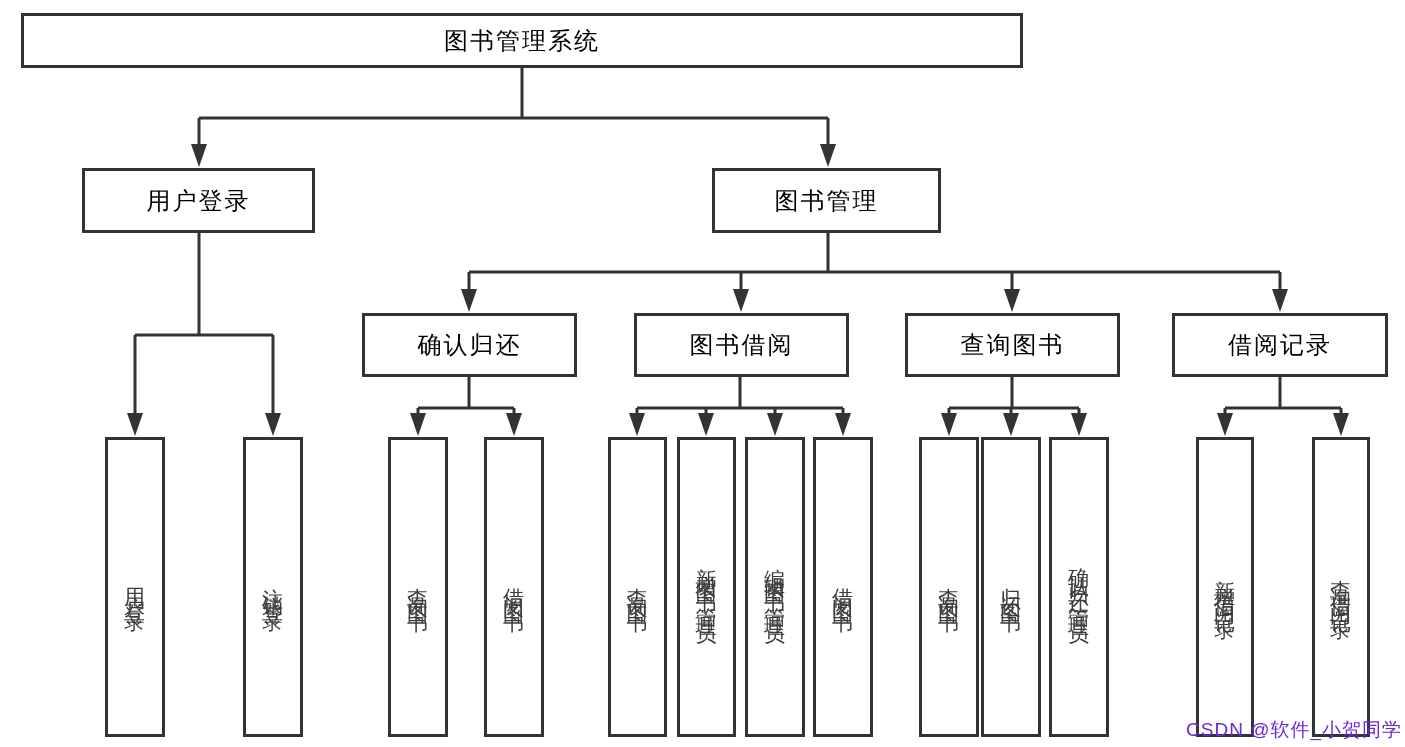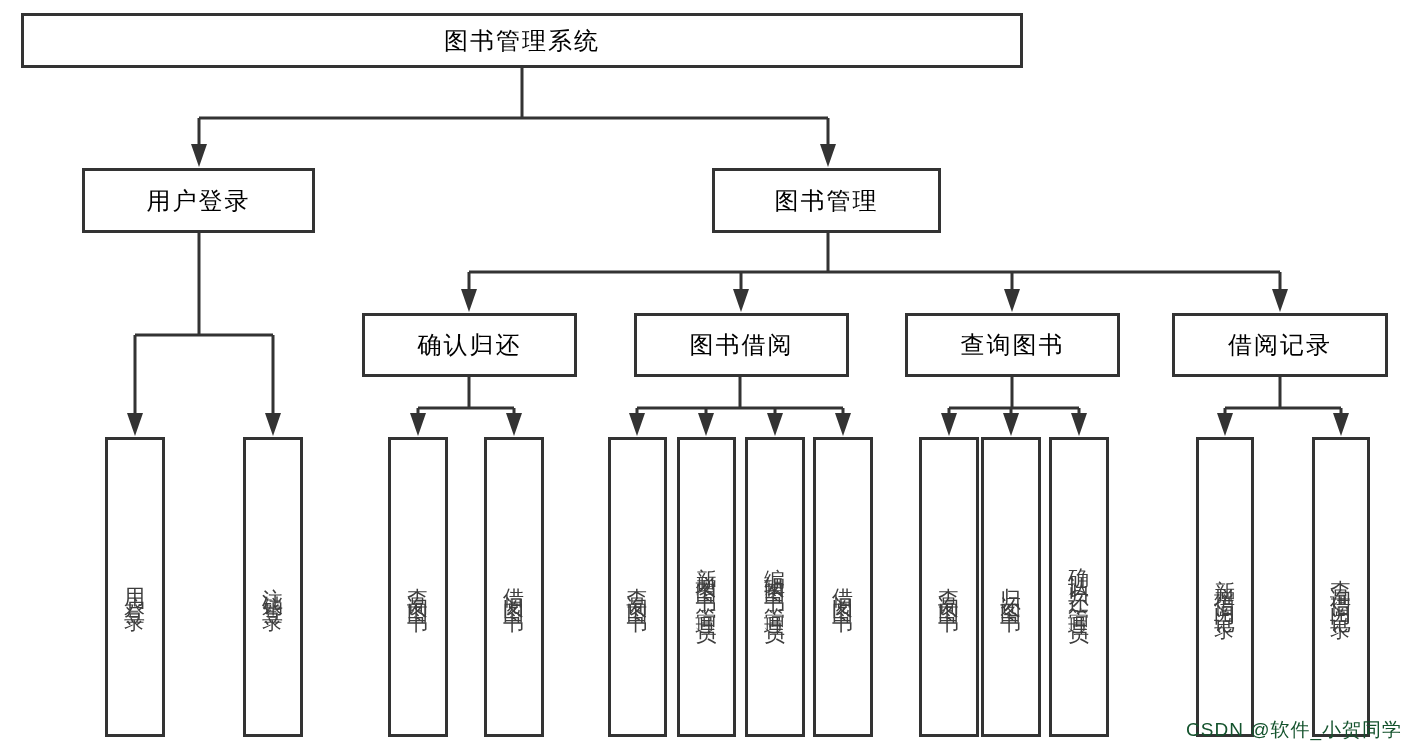--- a/index.html
+++ b/index.html
@@ -47,21 +47,21 @@
     writing-mode: vertical-rl;
     text-orientation: mixed;
     letter-spacing: 8px;
     line-height: 1;
     white-space: nowrap;
   }
   .watermark {
     position: absolute;
     right: 3px;
     bottom: 4px;
-    color: #14532d;
+    color: #6d28d9;
     font-size: 19px;
     letter-spacing: 1px;
     white-space: nowrap;
   }
 </style>
 </head>
 <body>
 
 <div id="canvas">
 

